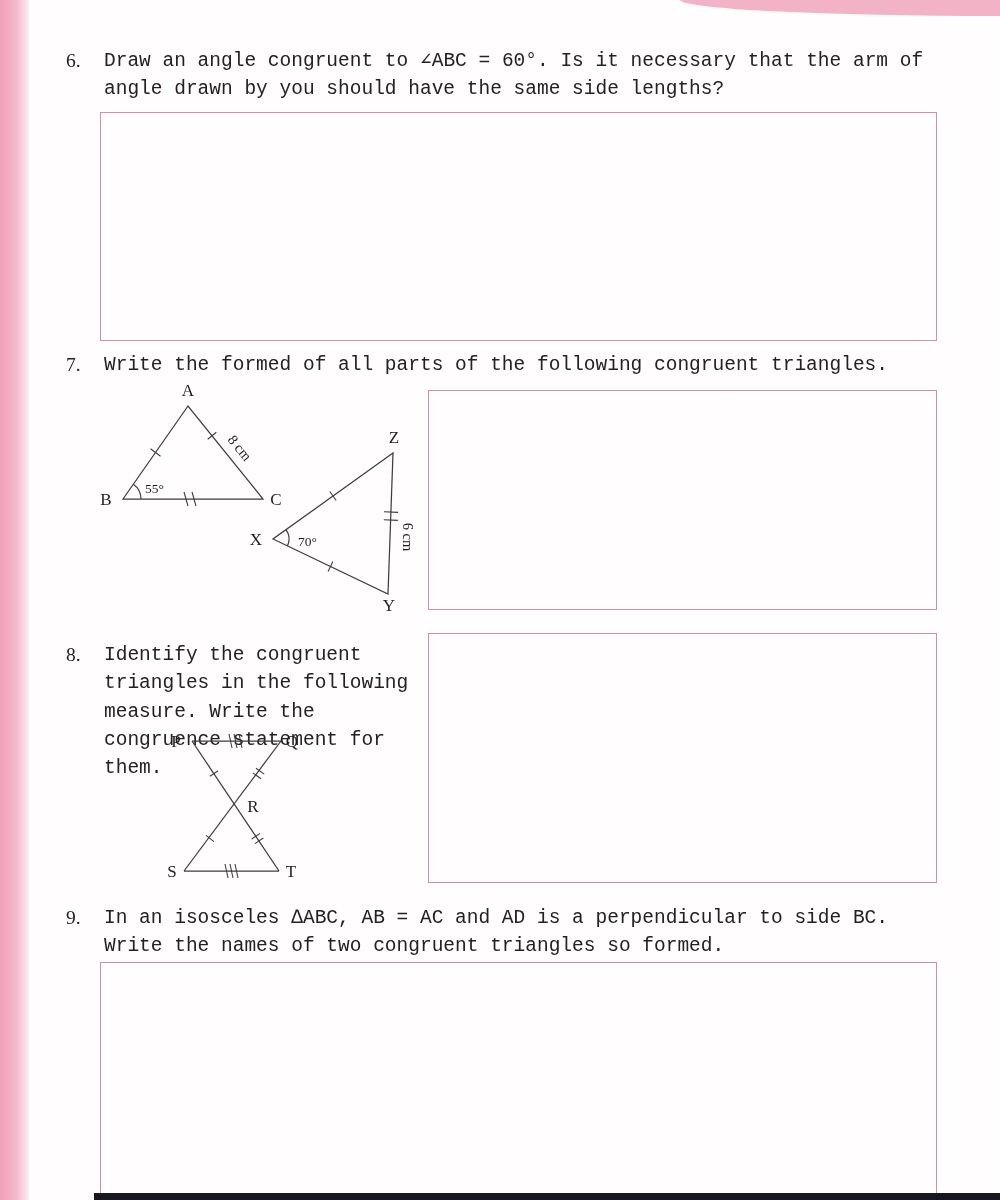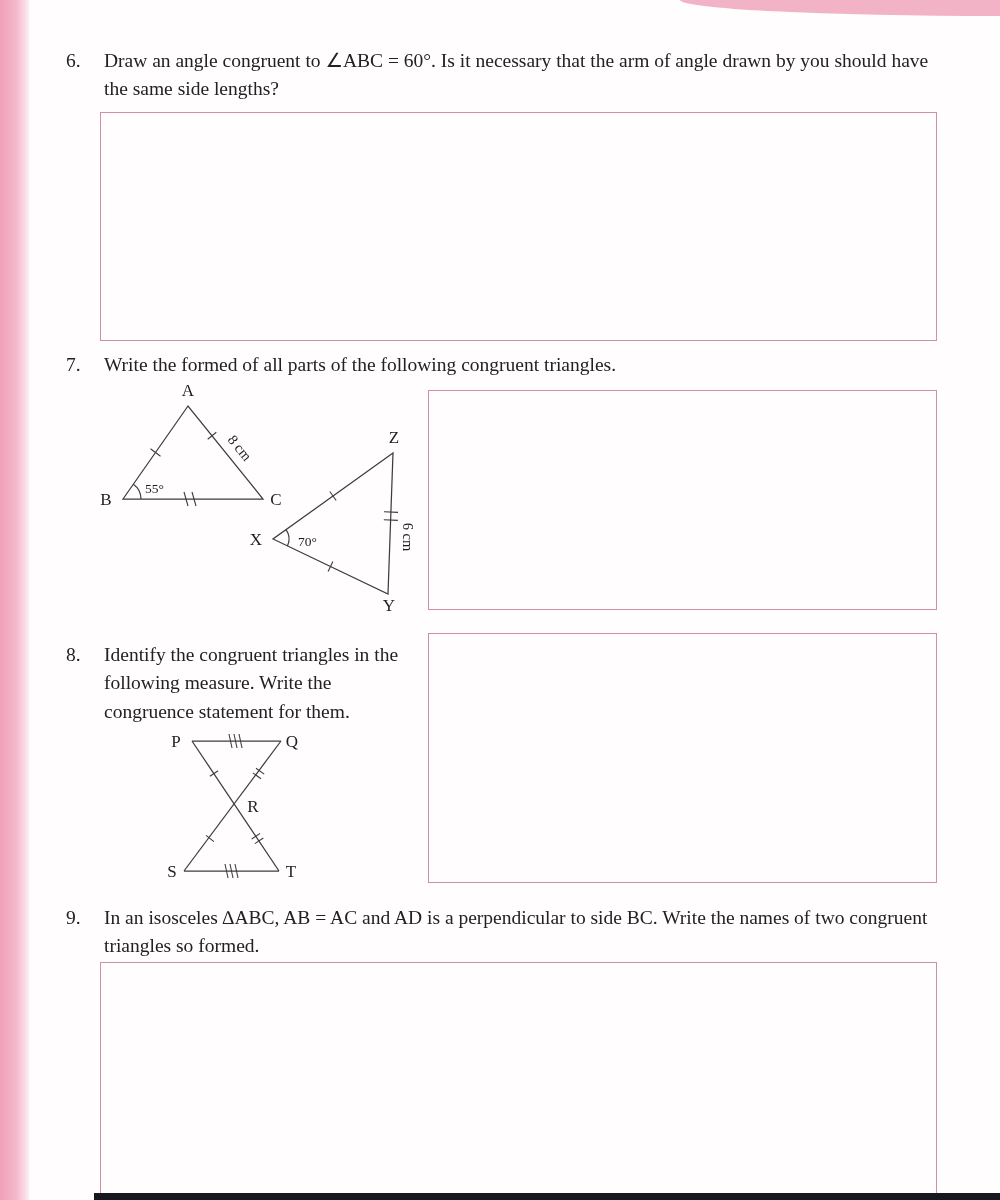--- a/index.html
+++ b/index.html
@@ -28,21 +28,21 @@
   }
   .q-row {
     position: absolute;
     display: flex;
     gap: 14px;
     font-size: 19.5px;
     line-height: 1.45;
     color: #222222;
   }
   .q-num { flex: 0 0 auto; width: 24px; }
-  .q-text { flex: 1 1 auto; }
+  .q-text { flex: 1 1 auto; font-family: Liberation Mono, monospace; }
   .answer-box {
     position: absolute;
     border: 1.2px solid #cf8fa5;
     background: #fffdfd;
   }
   .fig { position: absolute; }
   .fig svg { display: block; }
   .fig text {
     font-family: "Liberation Serif", serif;
     fill: #1e1e1e;

